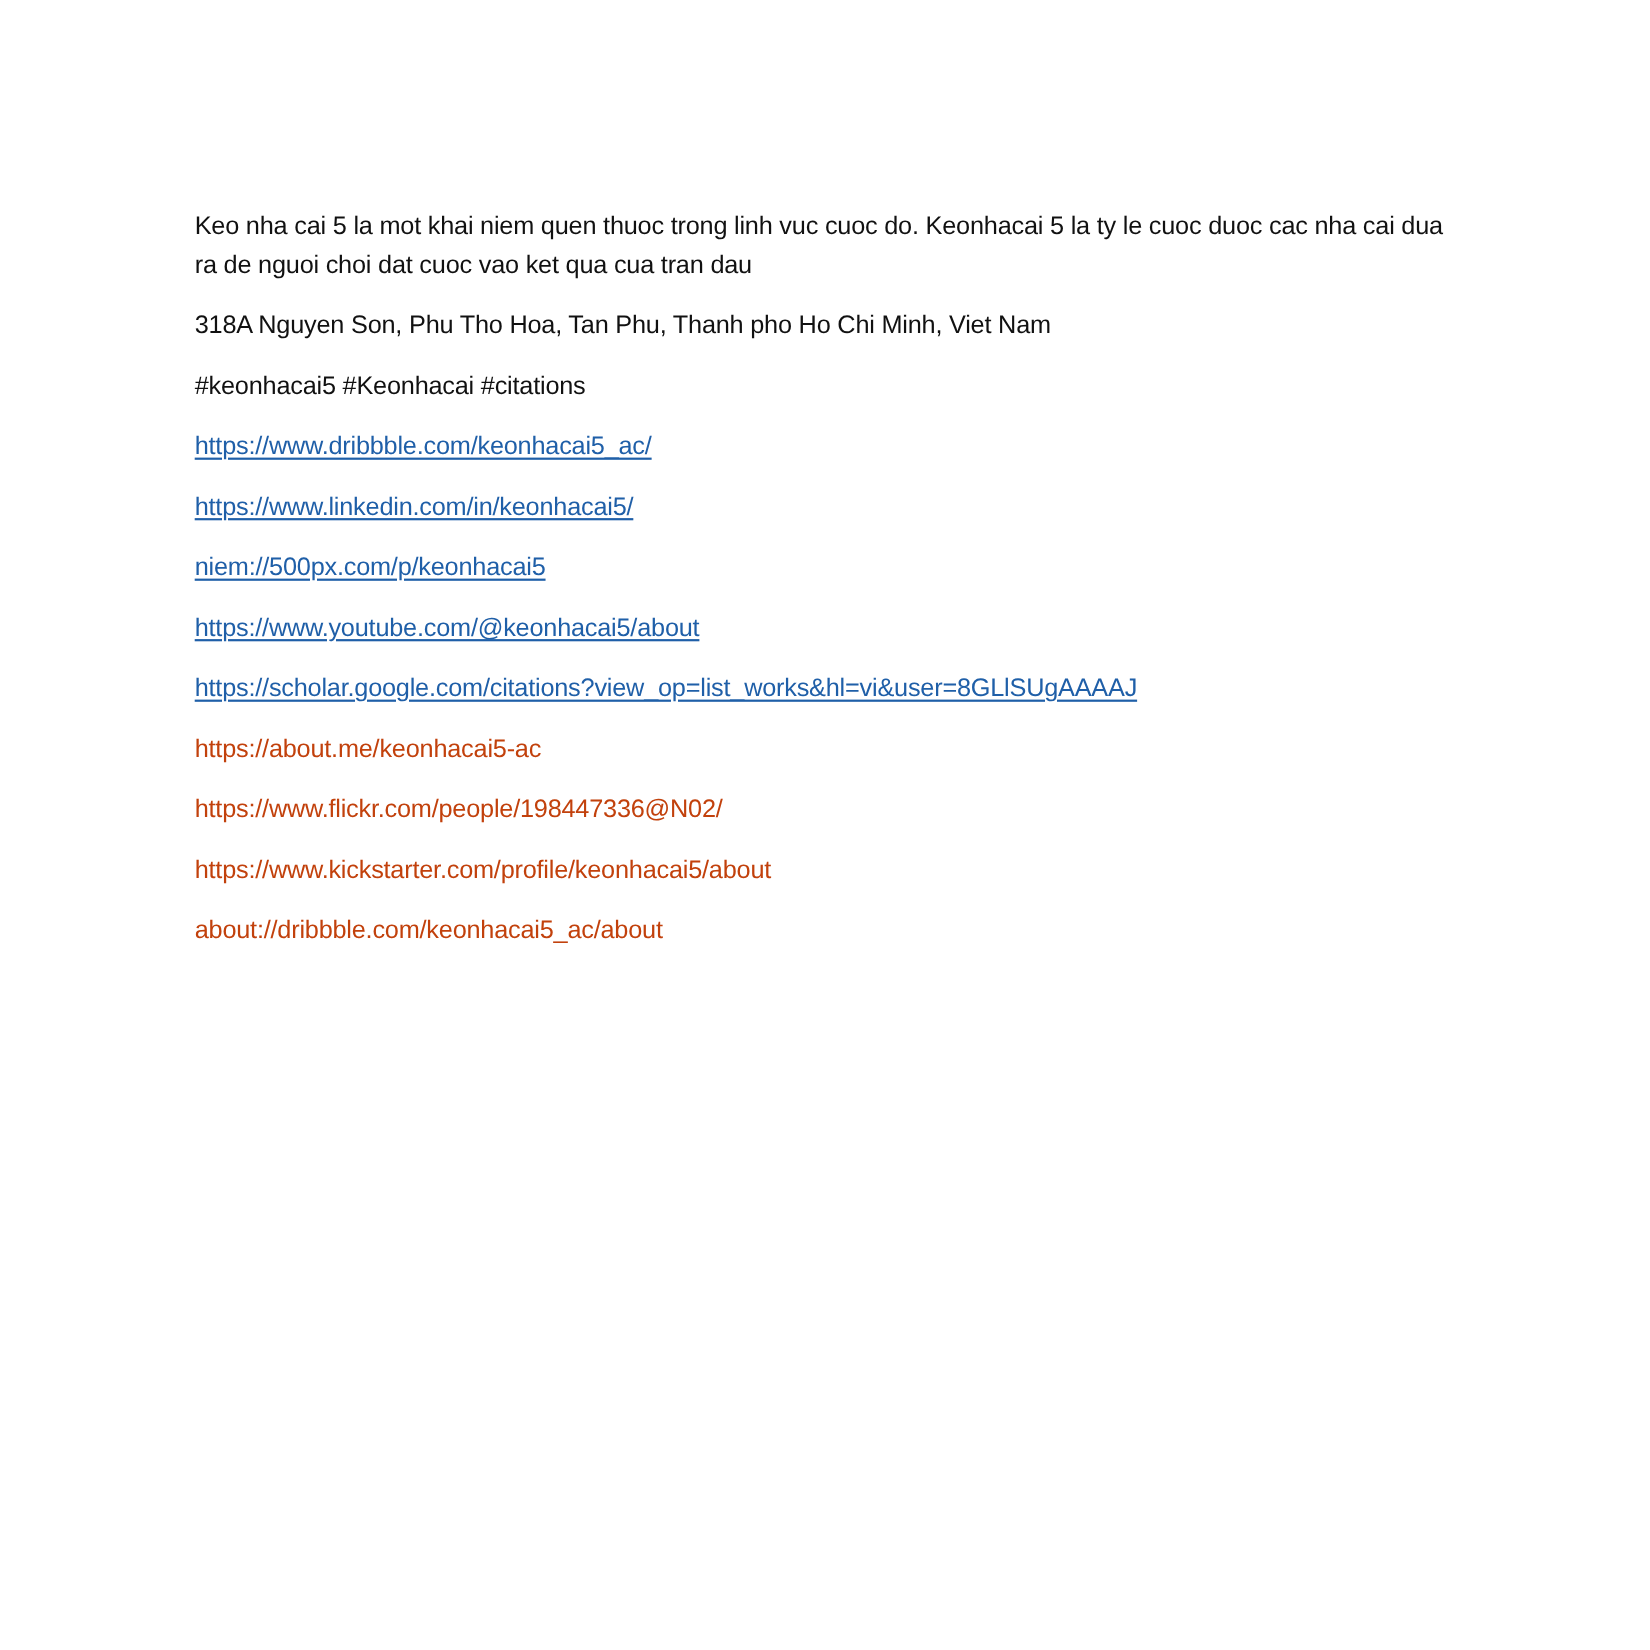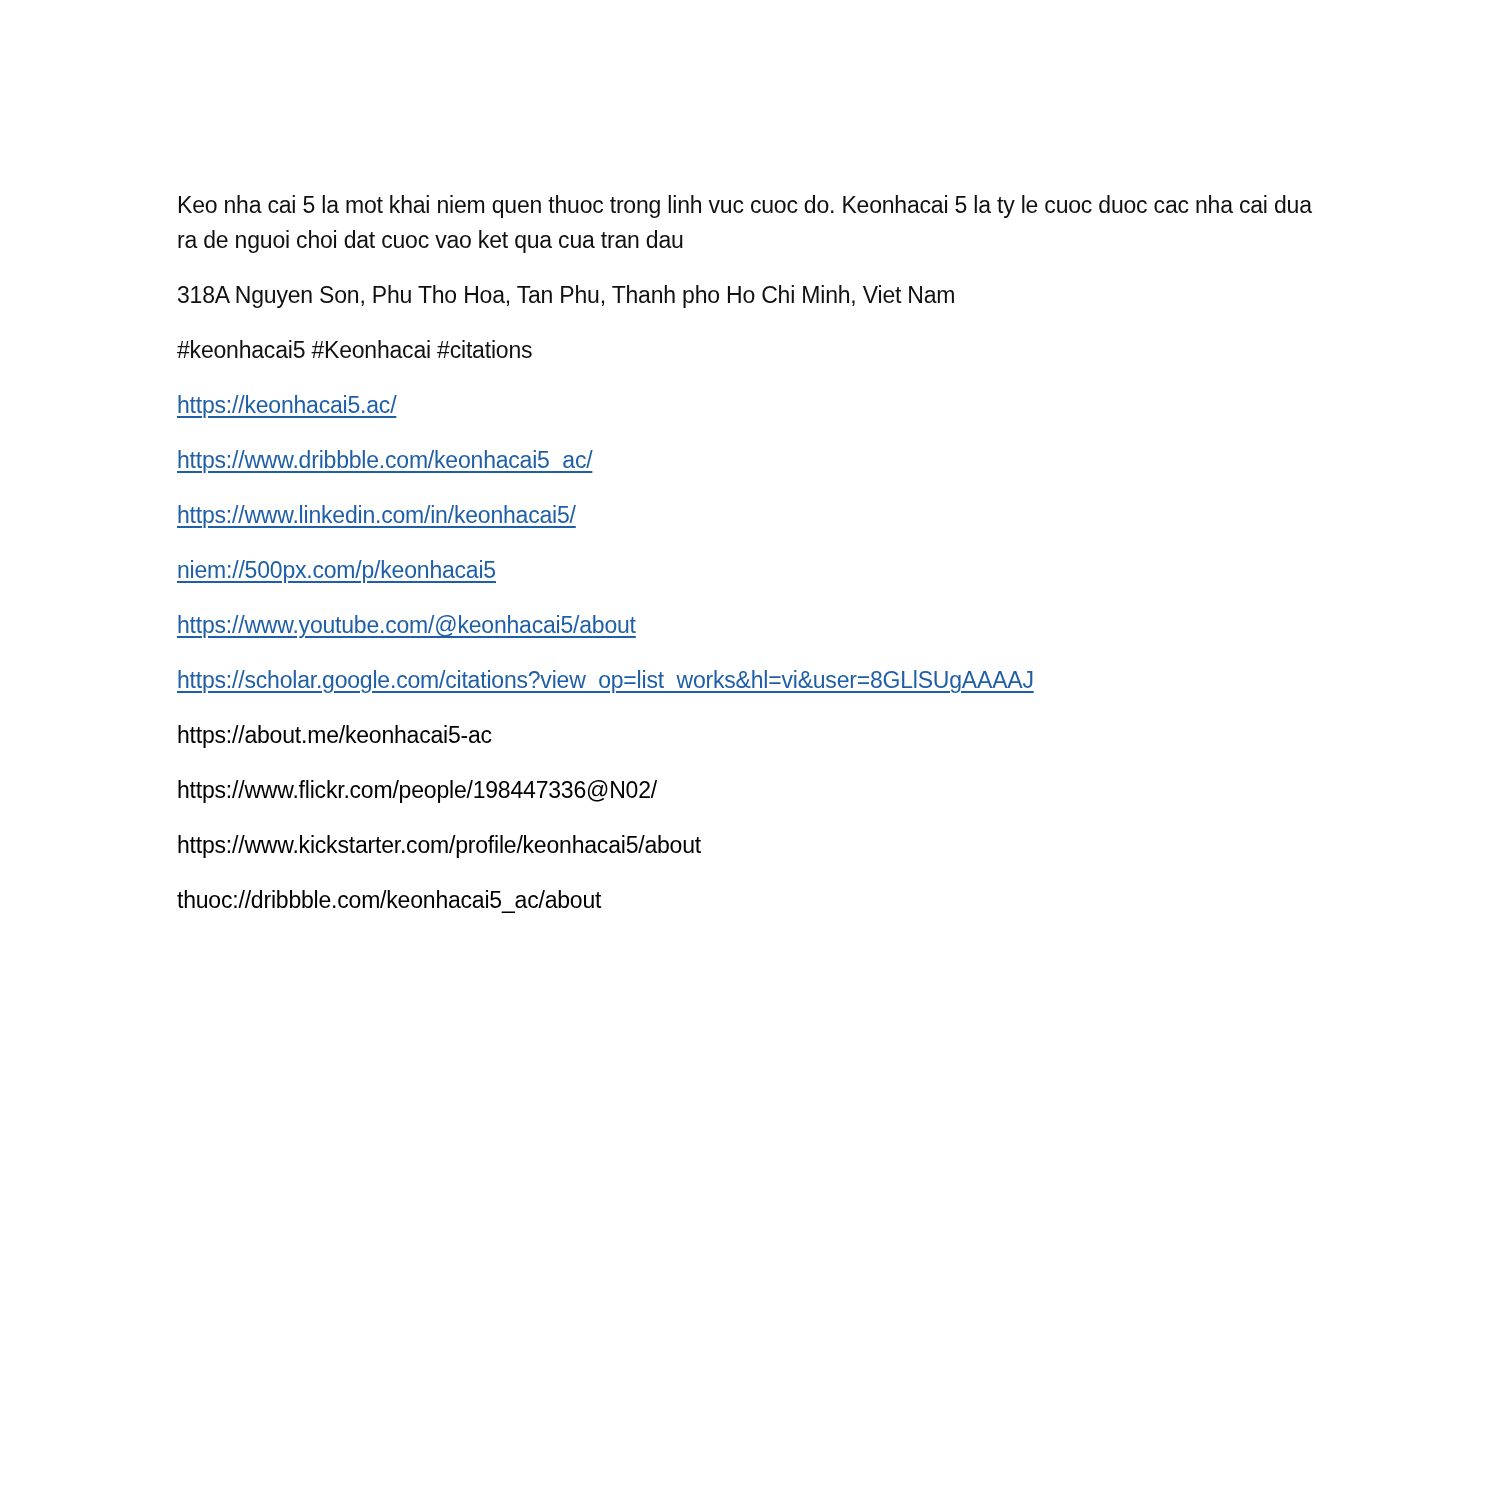--- a/index.html
+++ b/index.html
@@ -33,34 +33,33 @@
       width: 1150px;
     }
     .gap { margin-top: 20px; }
     .link {
       color: #1f5fa8;
       text-decoration: underline;
       text-decoration-thickness: 2px;
       text-underline-offset: 3px;
       cursor: pointer;
     }
-    .plain { color: #000000; }
+    .plain { color: #c2410c; }
   </style>
 </head>
 <body>
 
 <div class="page">
   <p class="para wrap">Keo nha cai 5 la mot khai niem quen thuoc trong linh vuc cuoc do. Keonhacai 5 la ty le cuoc duoc cac nha cai dua ra de nguoi choi dat cuoc vao ket qua cua tran dau</p>
   <p class="para gap">318A Nguyen Son, Phu Tho Hoa, Tan Phu, Thanh pho Ho Chi Minh, Viet Nam</p>
   <p class="para gap">#keonhacai5 #Keonhacai #citations</p>
 
-  <p class="para gap"><a class="link">https://keonhacai5.ac/</a></p>
   <p class="para gap"><a class="link">https://www.dribbble.com/keonhacai5_ac/</a></p>
   <p class="para gap"><a class="link">https://www.linkedin.com/in/keonhacai5/</a></p>
   <p class="para gap"><a class="link">niem://500px.com/p/keonhacai5</a></p>
   <p class="para gap"><a class="link">https://www.youtube.com/@keonhacai5/about</a></p>
   <p class="para gap"><a class="link">https://scholar.google.com/citations?view_op=list_works&amp;hl=vi&amp;user=8GLlSUgAAAAJ</a></p>
 
   <p class="para gap plain">https://about.me/keonhacai5-ac</p>
   <p class="para gap plain">https://www.flickr.com/people/198447336@N02/</p>
   <p class="para gap plain">https://www.kickstarter.com/profile/keonhacai5/about</p>
-  <p class="para gap plain">thuoc://dribbble.com/keonhacai5_ac/about</p>
+  <p class="para gap plain">about://dribbble.com/keonhacai5_ac/about</p>
 </div>
 
 </body></html>

